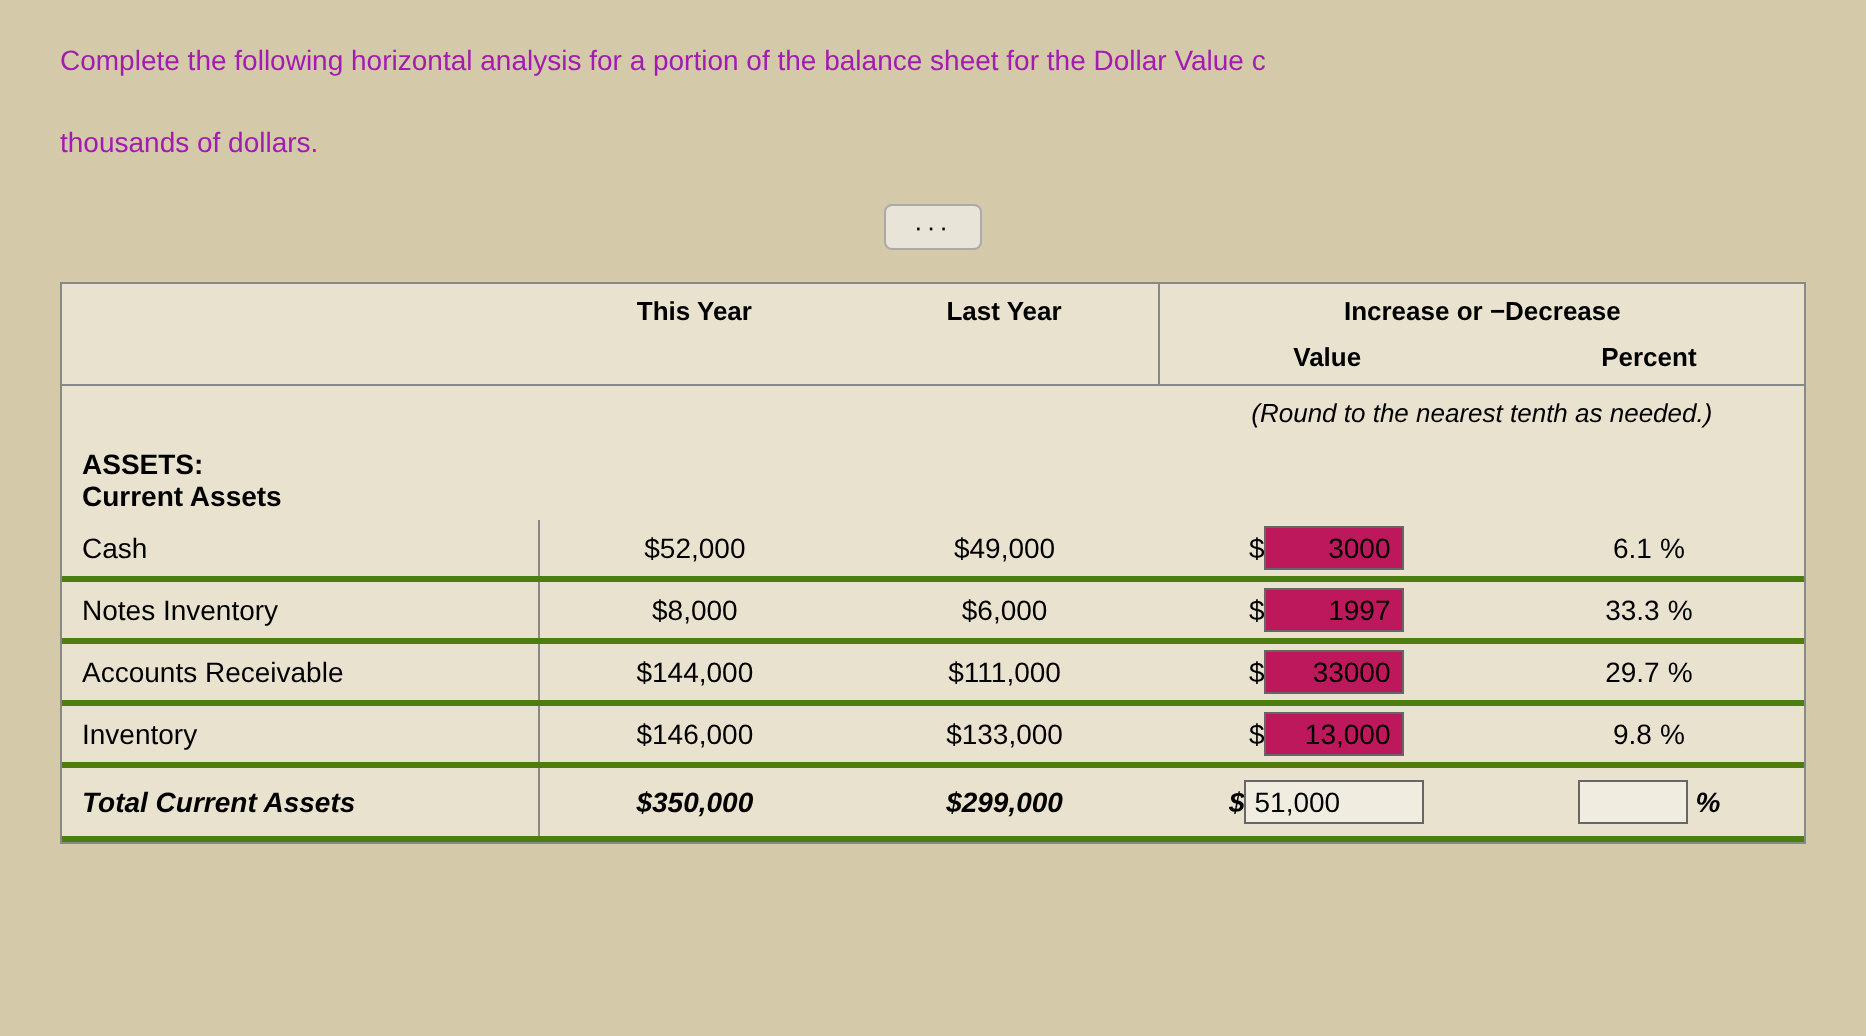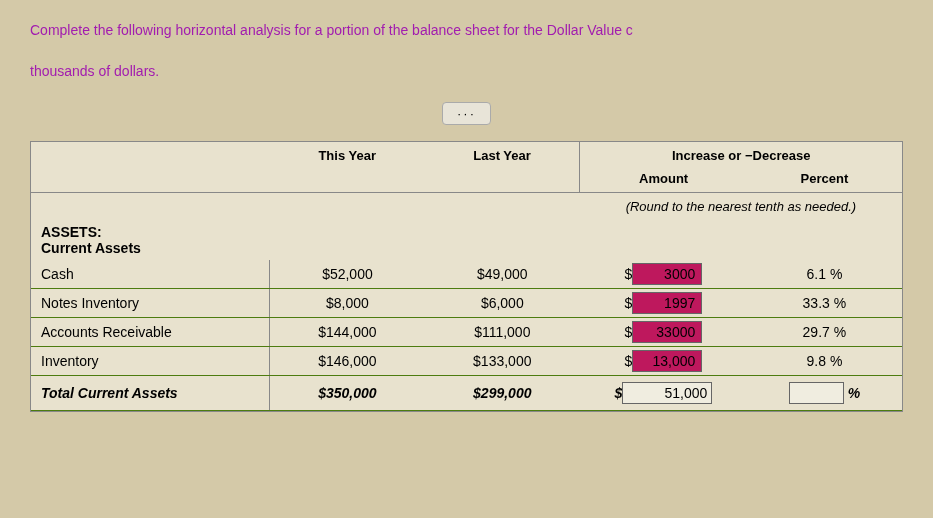--- a/index.html
+++ b/index.html
@@ -59,35 +59,34 @@
       font-size: 13px;
       font-weight: bold;
       padding-bottom: 2px;
     }
     .section-label {
       font-weight: bold;
       font-size: 14px;
     }
     .data-row td {
       font-size: 14px;
-      border-bottom: 1px solid #4d7c0f;
+      border-bottom: 3px solid #4d7c0f;
     }
     .data-row td:first-child {
       border-right: 1px solid #888;
     }
     .input-cell {
       padding: 3px 6px;
     }
     .input-field {
       border: 1px solid #666;
       background: #f0ede0;
       width: 90px;
       padding: 2px 4px;
       font-size: 14px;
-      text-align: right;
     }
     .input-field-small {
       border: 1px solid #666;
       background: #f0ede0;
       width: 55px;
       padding: 2px 4px;
       font-size: 14px;
       text-align: right;
     }
     .percent-cell {
@@ -145,21 +144,21 @@
       <tr class="header-top">
         <th style="width:200px;"></th>
         <th class="col-this-year">This Year</th>
         <th class="col-last-year">Last Year</th>
         <th colspan="2" class="header-group increase-header">Increase or −Decrease</th>
       </tr>
       <tr class="header-row">
         <th style="width:200px;"></th>
         <th class="col-this-year"></th>
         <th class="col-last-year"></th>
-        <th class="col-amount header-group">Amount</th>
+        <th class="col-amount header-group">Value</th>
         <th class="col-percent">Percent</th>
       </tr>
     </thead>
     <tbody>
       <tr>
         <td></td>
         <td></td>
         <td></td>
         <td colspan="2" style="font-size:13px; font-style:italic;">(Round to the nearest tenth as needed.)</td>
       </tr>

